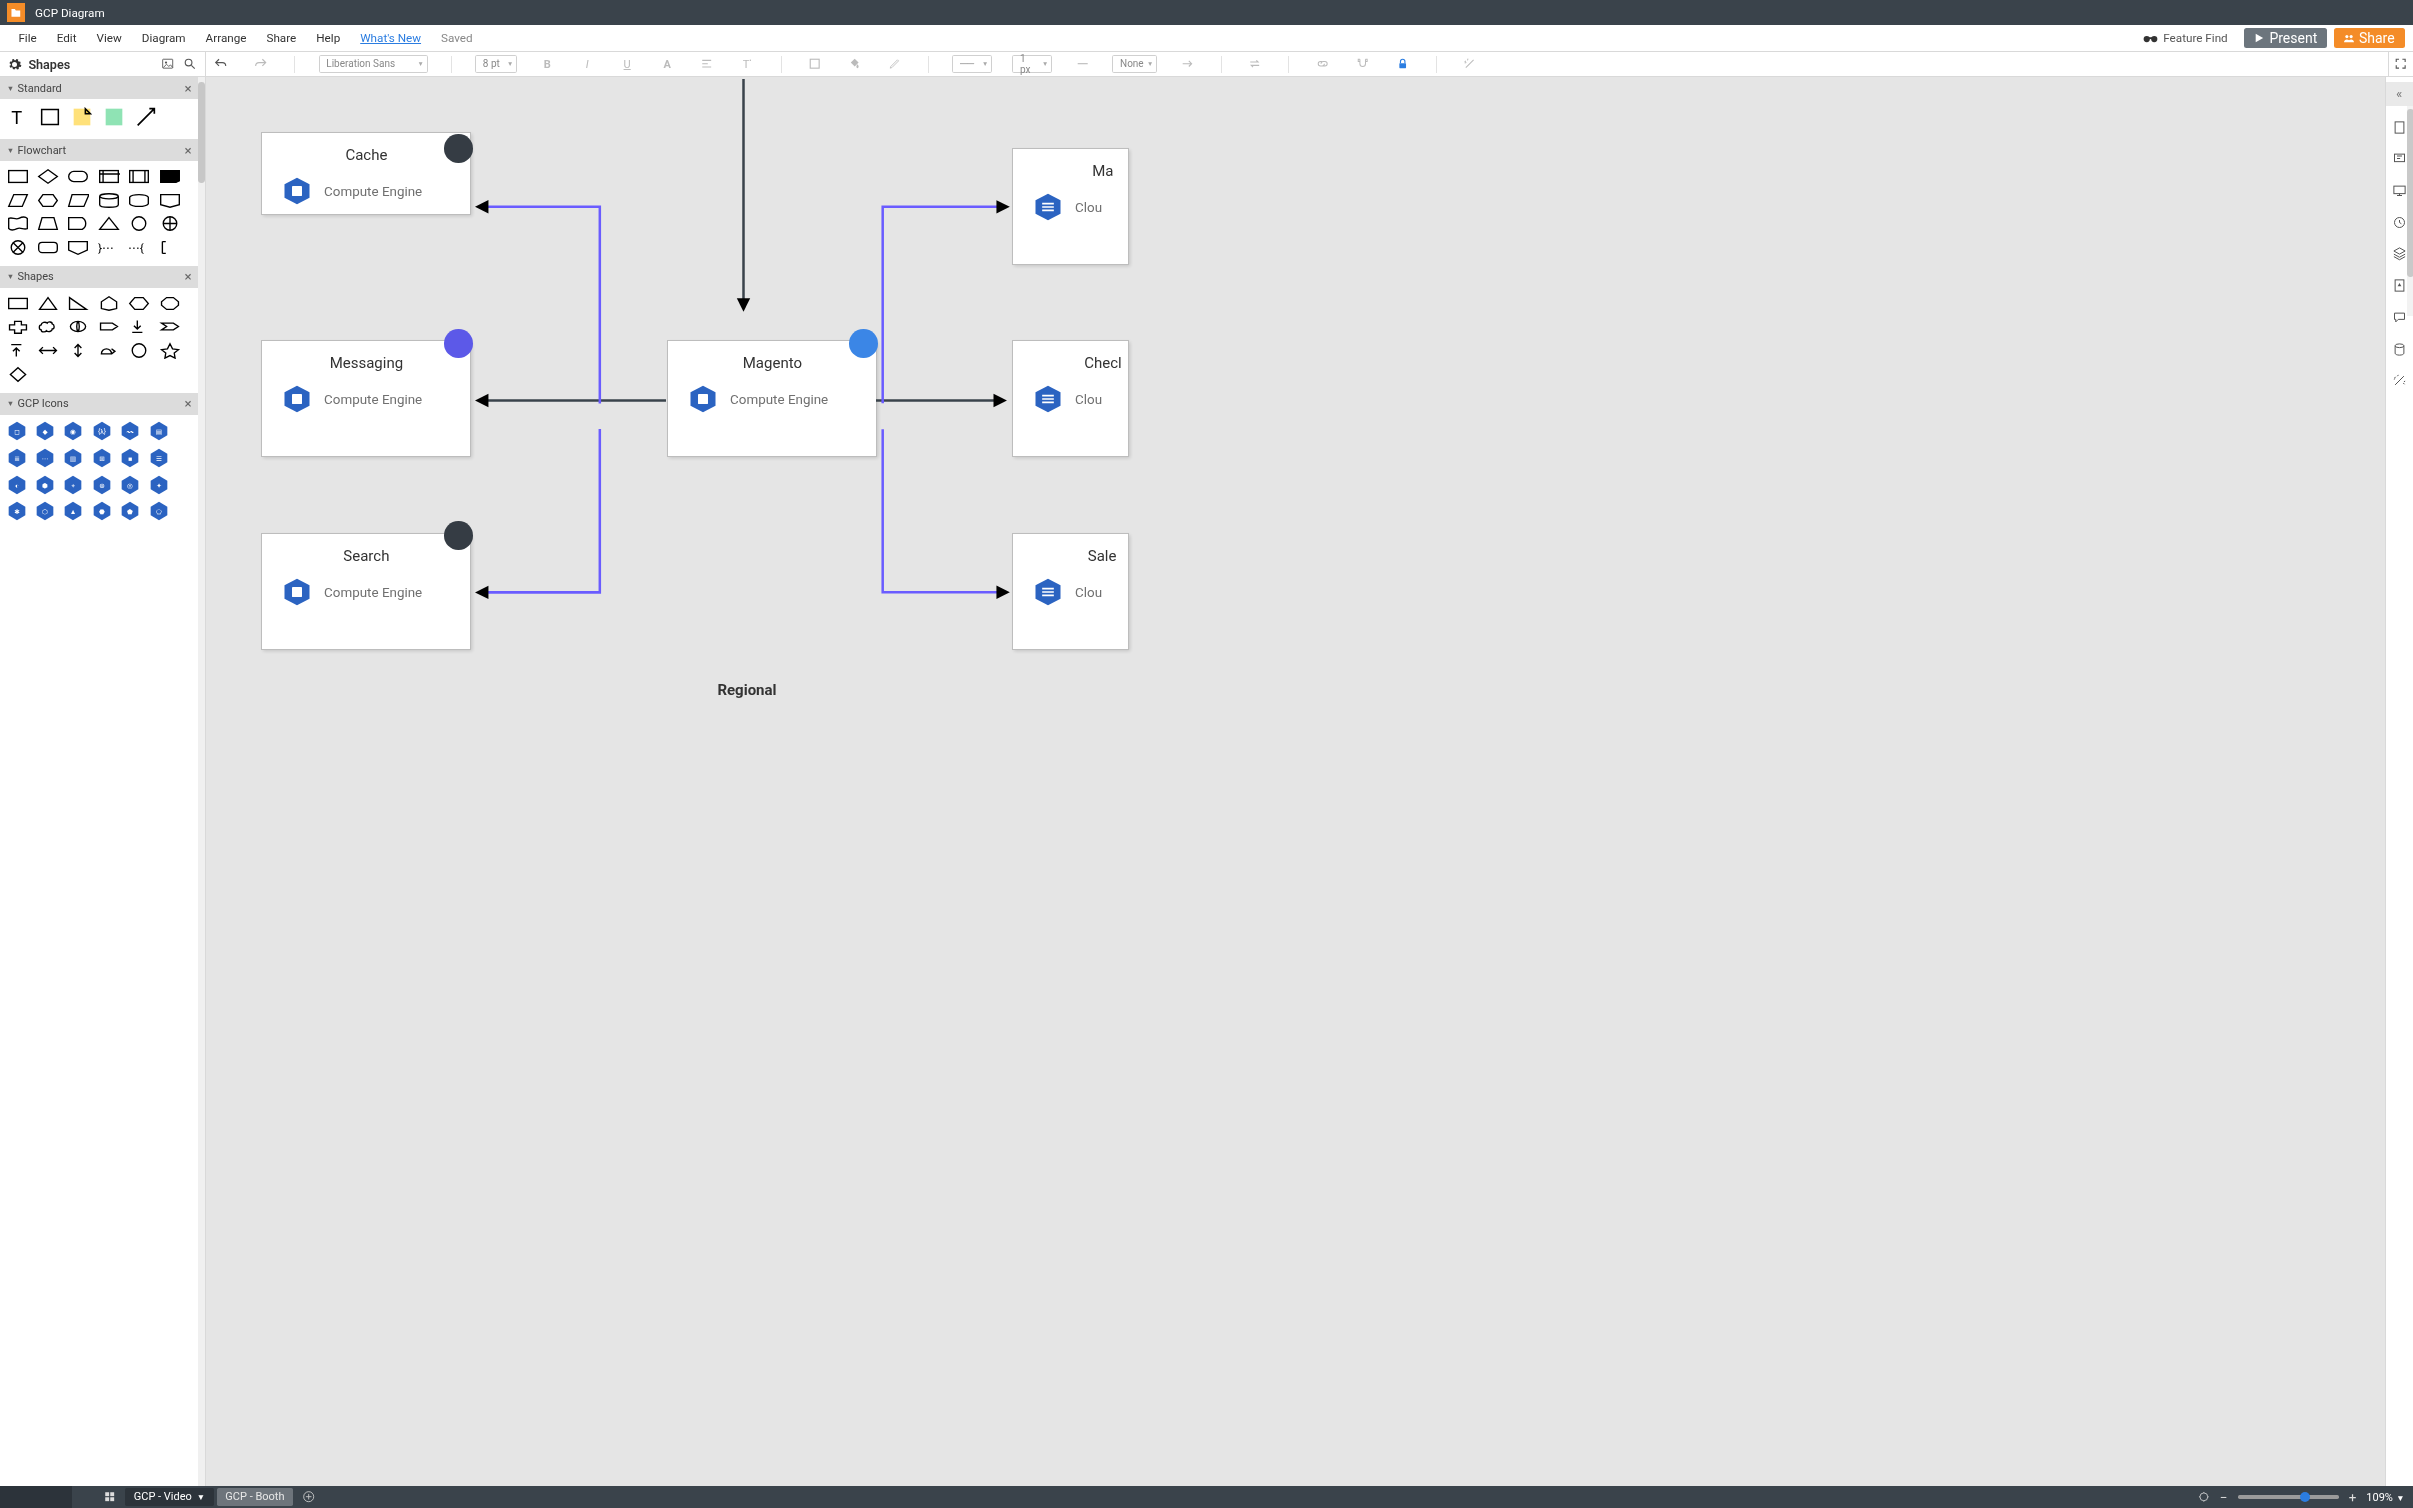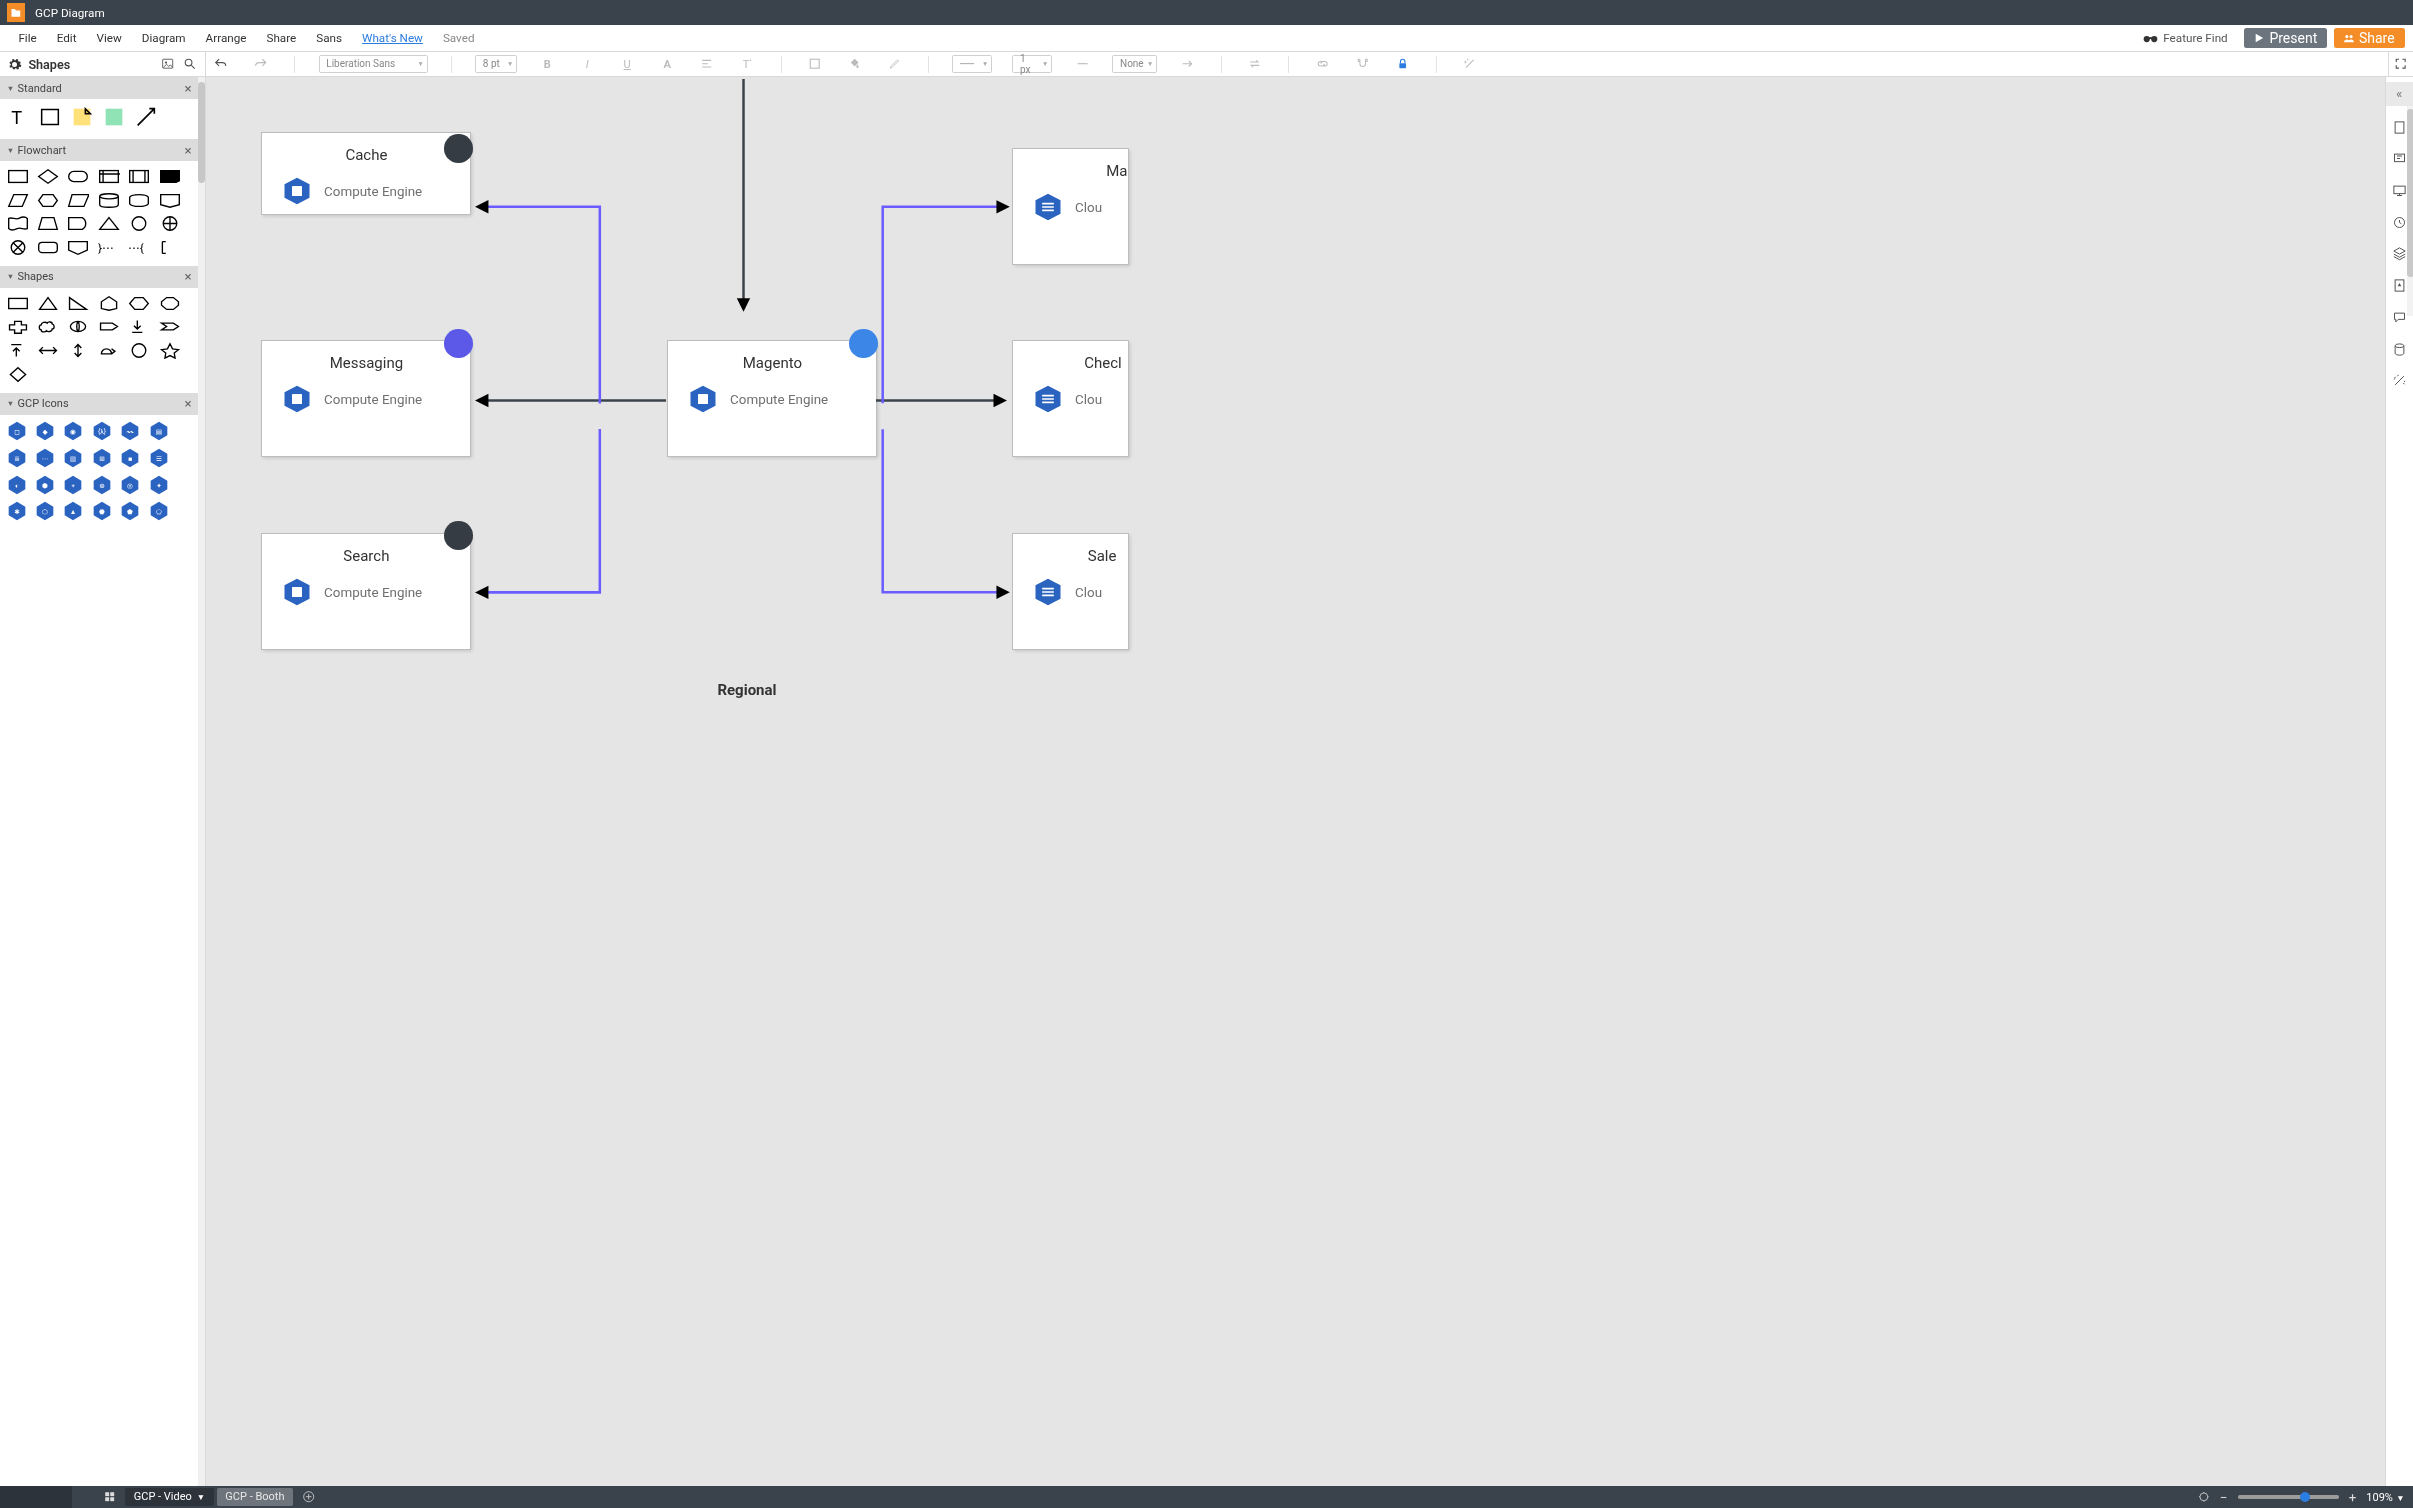--- a/index.html
+++ b/index.html
@@ -121,21 +121,21 @@
   <span>GCP Diagram</span>
 </div>
 
 <div class="menubar">
   <div class="menuitem">File</div>
   <div class="menuitem">Edit</div>
   <div class="menuitem">View</div>
   <div class="menuitem">Diagram</div>
   <div class="menuitem">Arrange</div>
   <div class="menuitem">Share</div>
-  <div class="menuitem">Sans</div>
+  <div class="menuitem">Help</div>
   <div class="menuitem link">What's New</div>
   <div class="menuitem saved">Saved</div>
   <div class="spacer"></div>
   <div class="feature-find">
     <svg viewBox="0 0 24 16">
         <circle cx="6" cy="10" r="5"></circle>
         <circle cx="18" cy="10" r="5"></circle>
         <rect x="9" y="7" width="6" height="3"></rect>
       </svg>
     <span>Feature Find</span>
@@ -715,21 +715,21 @@
             <div class="hex"><svg viewBox="0 0 36 36">
                 <polygon points="18,2 33,10 33,26 18,34 3,26 3,10"></polygon>
                 <rect class="inner" x="12" y="12" width="12" height="12" rx="1"></rect>
               </svg></div>
         <span class="lbl">Compute Engine</span>
           </div>
       </div>
       <div class="dot" style="left:230px;top:417px;background:#353c44"></div>
 
       <div class="card" style="left:798px;top:44px;width:117px;height:117px">
-        <div class="title" style="text-align:right;padding-right:1px">Ma</div>
+        <div class="title" style="text-align:right;padding-right:15px">Ma</div>
         <div class="row">
             <div class="hex"><svg viewBox="0 0 36 36">
                 <polygon points="18,2 33,10 33,26 18,34 3,26 3,10"></polygon>
                 <path class="inner" d="M11 14h14M11 18h14M11 22h14" stroke="#fff" stroke-width="2"></path>
               </svg></div>
         <span class="lbl">Clou</span>
           </div>
       </div>
       <div class="card" style="left:798px;top:236px;width:117px;height:117px">
         <div class="title" style="text-align:right;padding-right:6.7px">Checl</div>

